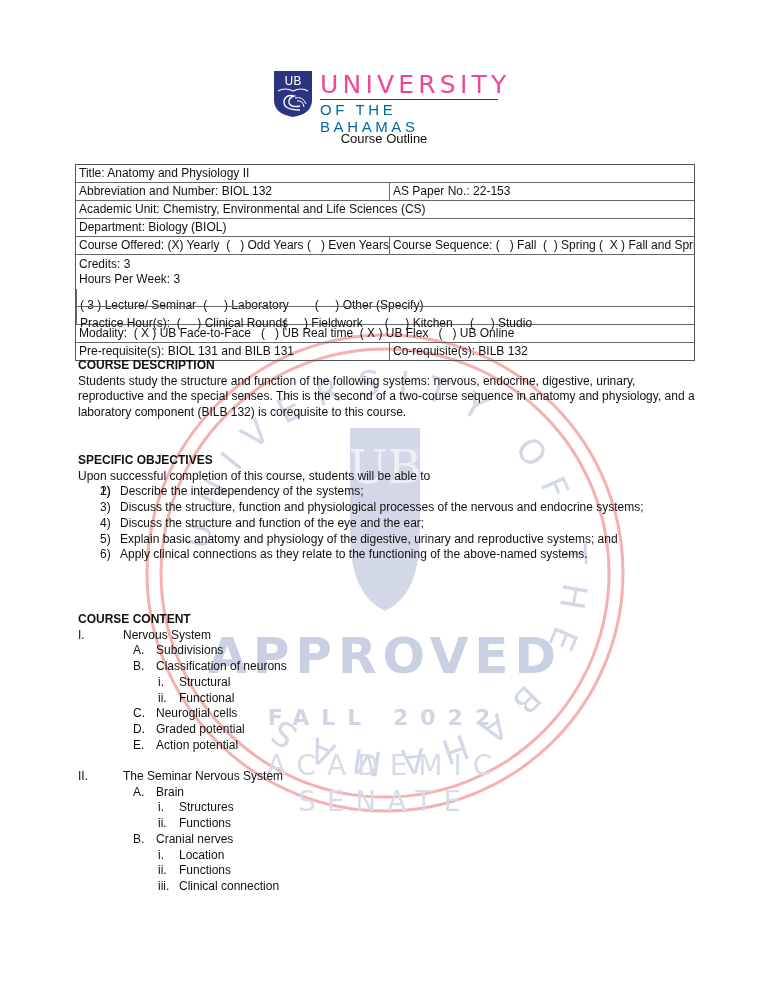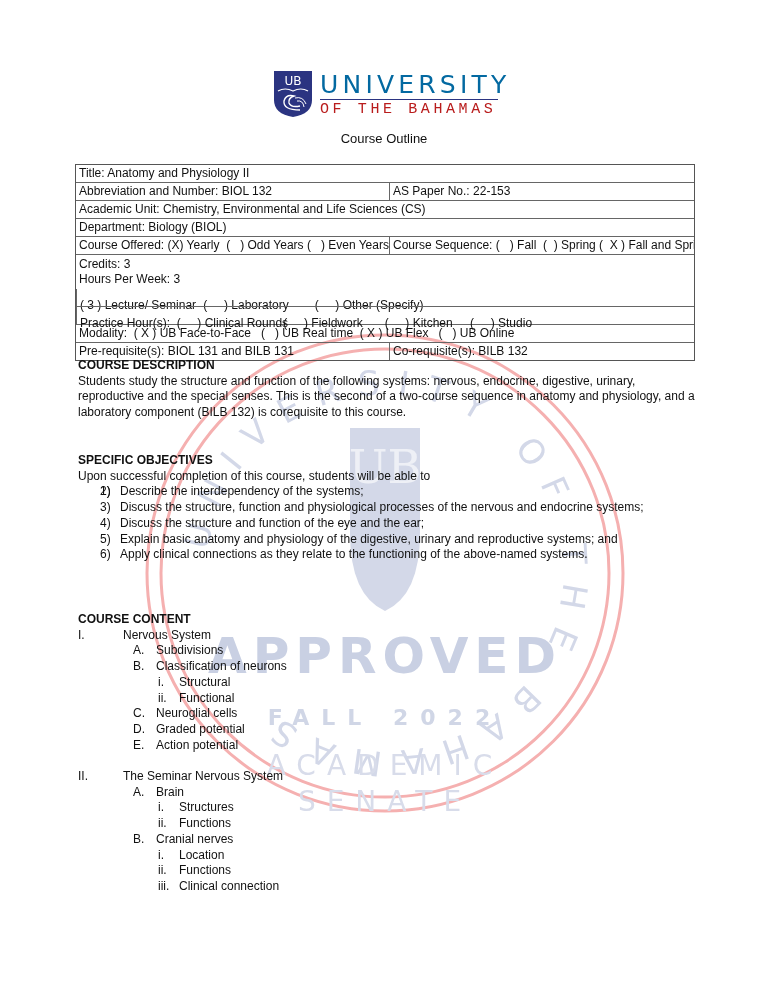--- a/index.html
+++ b/index.html
@@ -7,28 +7,28 @@
     width: 768px; height: 994px; position: relative; overflow: hidden;
     font-family: "Liberation Sans", sans-serif; color: #111;
   }
   .page { position: absolute; left: 0; top: 0; width: 768px; height: 994px; }
 
   
   .logo { position: absolute; left: 273px; top: 70px; width: 225px; height: 50px; }
   .logo-shield { position: absolute; left: 0; top: 0; width: 40px; height: 48px; }
   .logo-word1 {
     position: absolute; left: 47px; top: 2px;
-    font-size: 25px; letter-spacing: 4.2px; color: #0369a1;
+    font-size: 25px; letter-spacing: 4.2px; color: #ec4899;
     font-family: "DejaVu Sans", sans-serif; font-weight: normal; line-height: 26px; text-align: right;
   }
   .logo-rule { position: absolute; left: 47px; top: 29px; width: 178px; height: 1px; background: #2b3481; }
   .logo-word2 {
     position: absolute; left: 47px; top: 31px;
-    font-size: 15px; letter-spacing: 3.6px; color: #b91c1c;
-    font-family: Liberation Mono, monospace; line-height: 17px;
+    font-size: 15px; letter-spacing: 3.6px; color: #0369a1;
+    font-family: Liberation Sans, sans-serif; line-height: 17px;
   }
   .doc-title {
     position: absolute; left: 0; width: 768px; top: 131px; text-align: center;
     font-size: 13px; color: #111;
   }
 
   
   .info {
     position: absolute; left: 75px; top: 164px; width: 618px;
     border: 1px solid #555; font-size: 12px; line-height: 15px;

